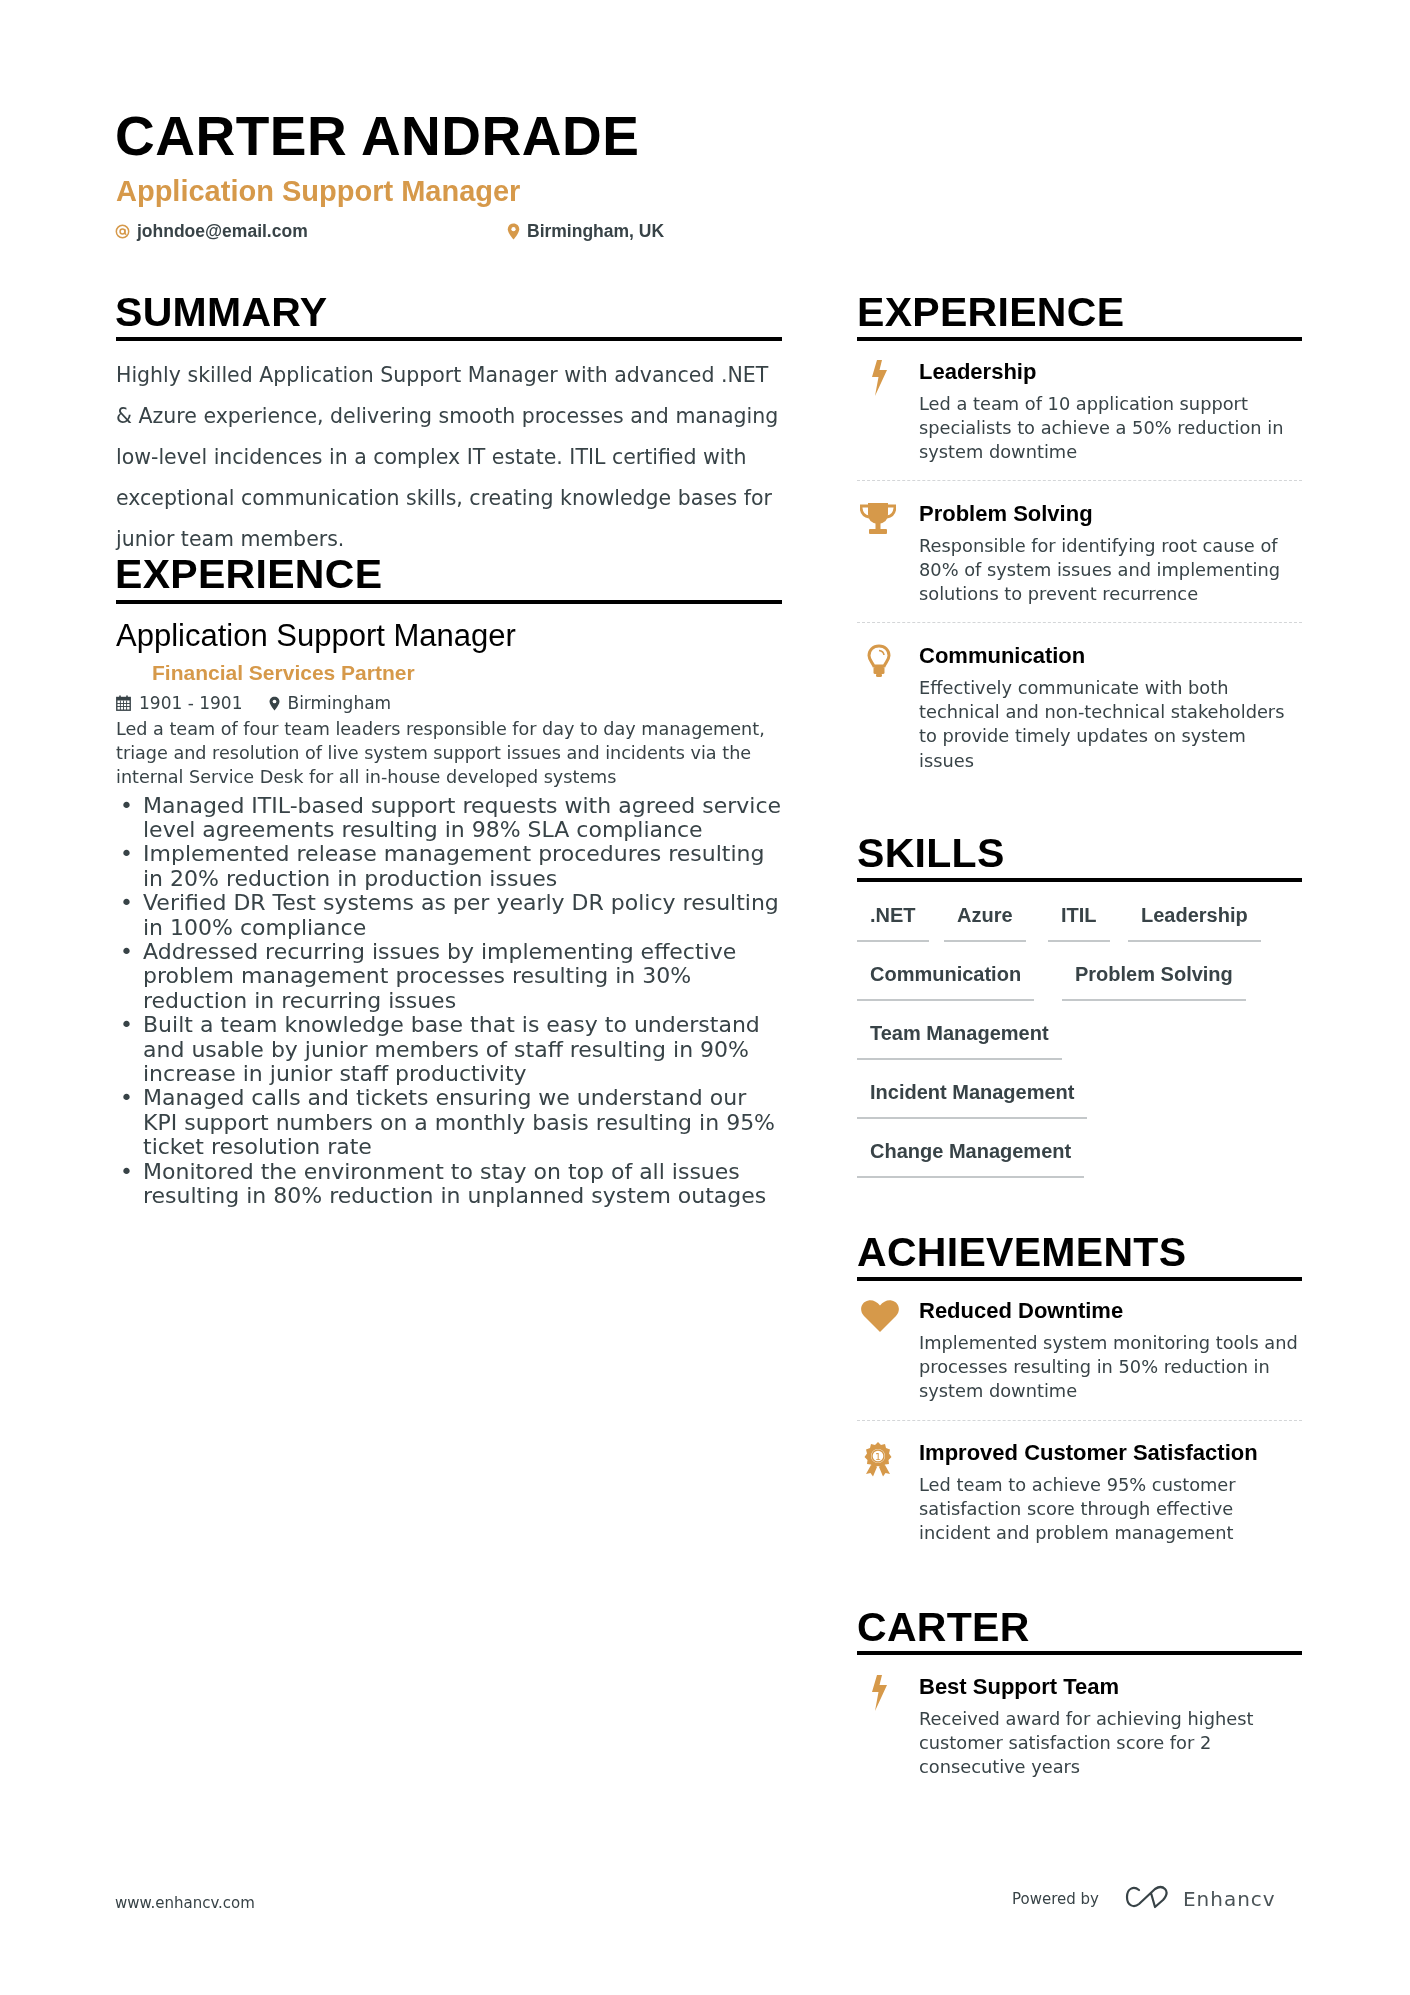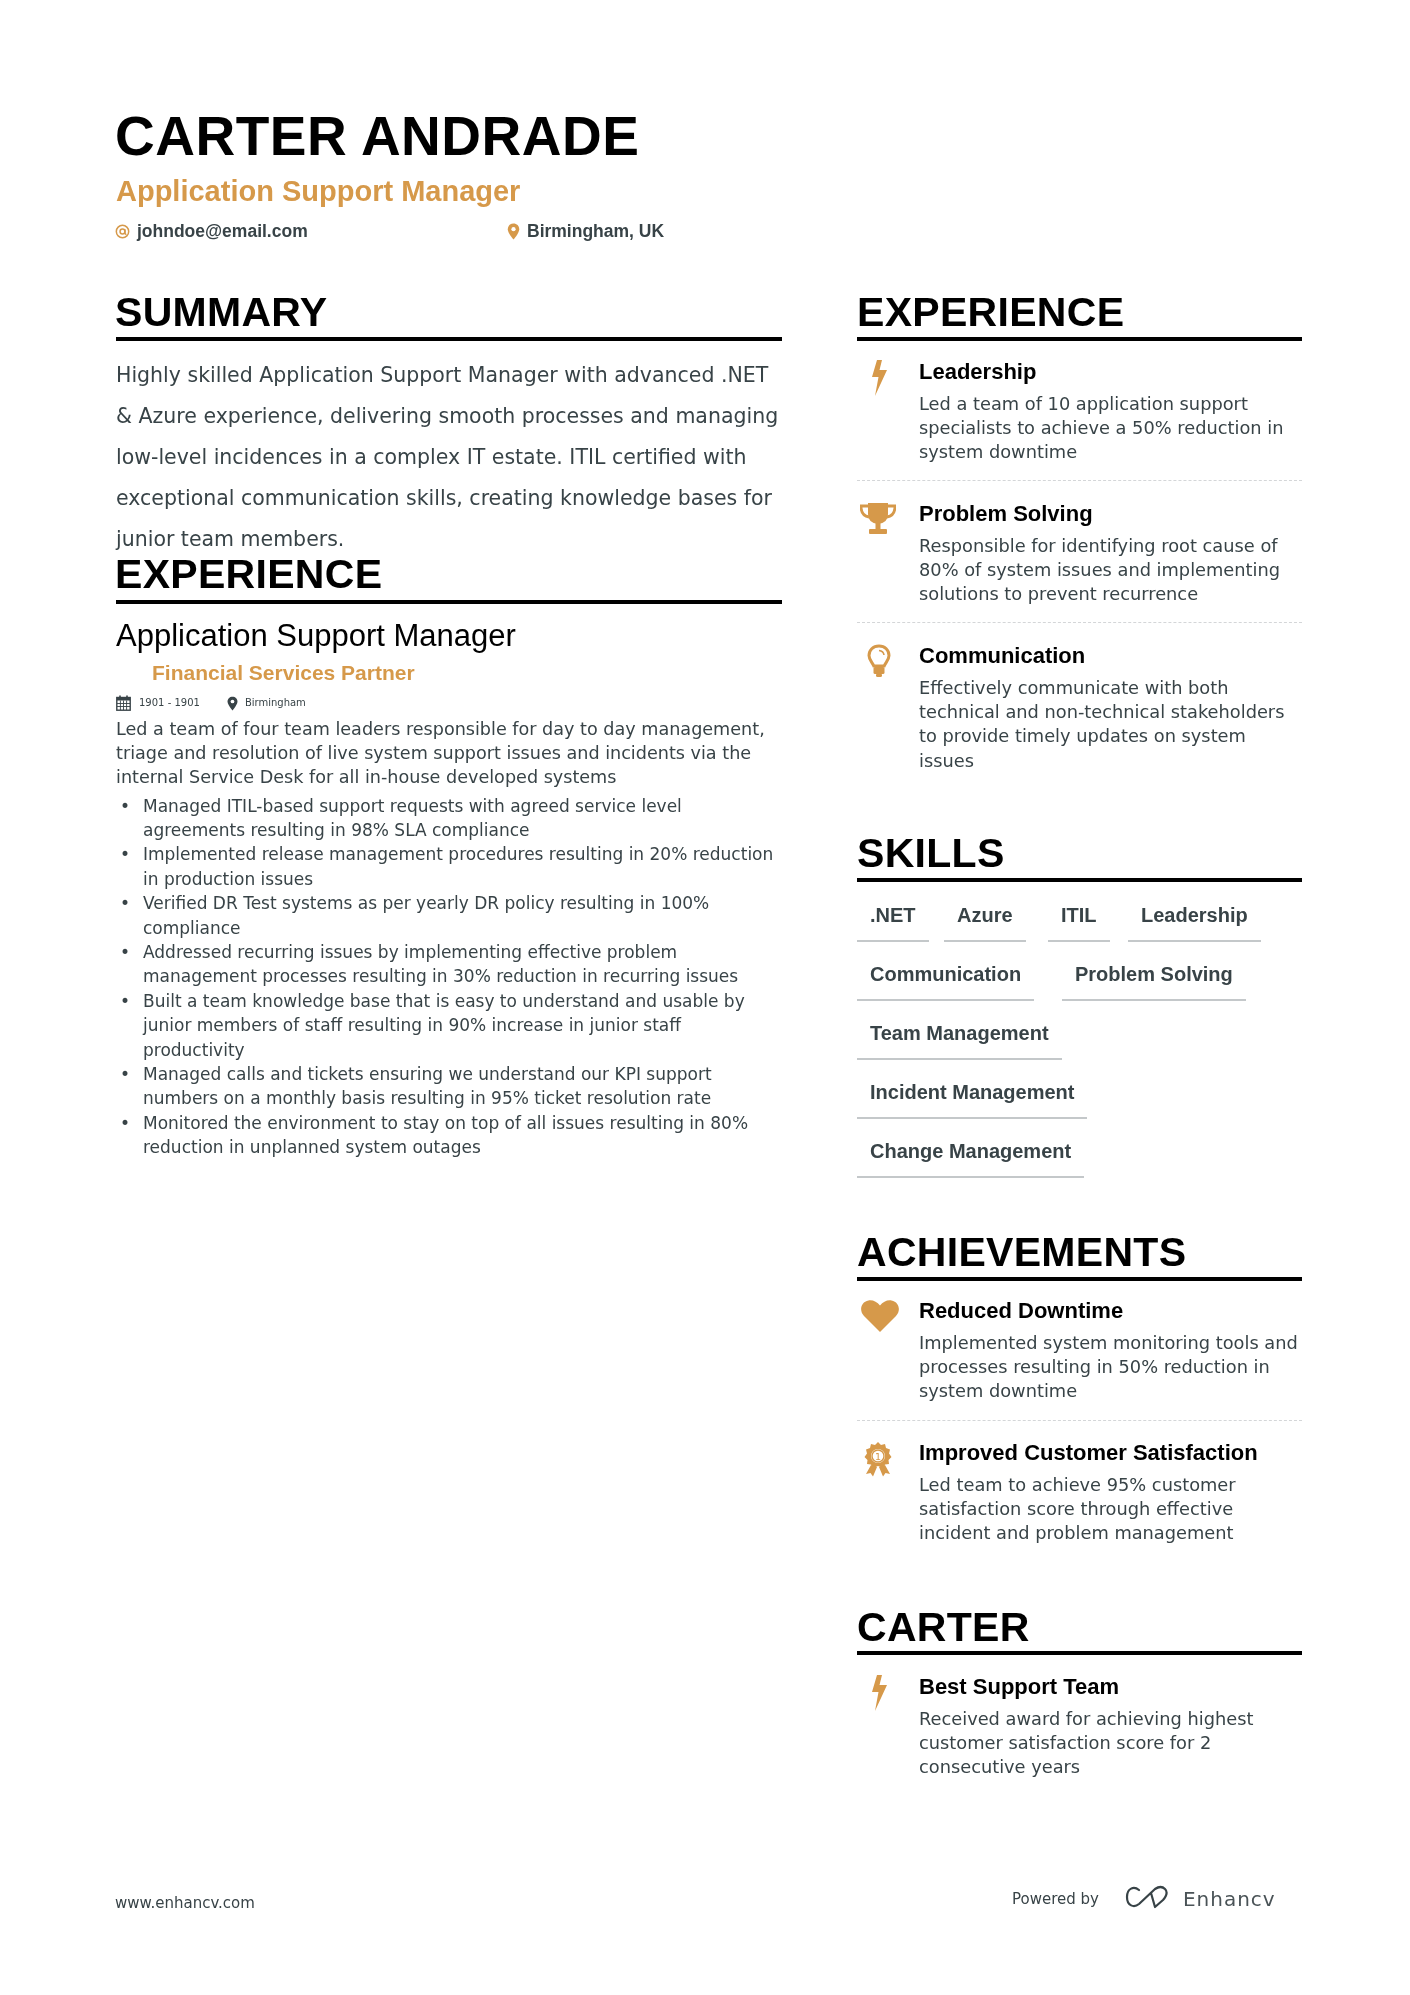--- a/index.html
+++ b/index.html
@@ -12,25 +12,25 @@
   .contact { top: 220px; height: 22px; display: flex; align-items: center; font-family: "Liberation Sans", sans-serif; font-weight: 700; font-size: 17.5px; color: #384347; white-space: nowrap; }
   .contact .ic { color: #d6994a; margin-right: 7px; display: inline-flex; align-items: center; }
 
   .sec-head { font-family: "Liberation Sans", sans-serif; font-weight: 700; font-size: 41px; letter-spacing: 0.3px; color: #000; line-height: 46px; white-space: nowrap; }
   .rule { height: 4px; background: #000; }
 
   .body-text { font-size: 20.5px; line-height: 41px; color: #384347; }
 
   .job-title { font-family: "Liberation Sans", sans-serif; font-weight: 400; font-size: 31px; color: #000; line-height: 38px; white-space: nowrap; }
   .company { font-family: "Liberation Sans", sans-serif; font-weight: 700; font-size: 21px; color: #d6994a; line-height: 26px; white-space: nowrap; margin-left: 36px; }
-  .meta { display: flex; align-items: center; font-size: 10px; color: #384347; line-height: 22px; white-space: nowrap; }
+  .meta { display: flex; align-items: center; font-size: 17px; color: #384347; line-height: 22px; white-space: nowrap; }
   .meta .mi { display: inline-flex; align-items: center; margin-right: 8px; }
   .desc { font-size: 17.6px; line-height: 24.2px; color: #384347; }
   ul.bullets { list-style: none; }
-  ul.bullets li { position: relative; padding-left: 27px; font-size: 17px; line-height: 24.4px; color: #384347; }
+  ul.bullets li { position: relative; padding-left: 27px; font-size: 22px; line-height: 24.4px; color: #384347; }
   ul.bullets li::before { content: "\2022"; position: absolute; left: 4px; top: 0; color: #384347; }
 
   .item { position: absolute; left: 857px; width: 445px; }
   .item .icon { position: absolute; left: 8px; top: 2px; width: 28px; height: 36px; display: flex; align-items: flex-start; justify-content: center; }
   .item .ttl { margin-left: 62px; font-family: "Liberation Sans", sans-serif; font-weight: 700; font-size: 22px; color: #000; line-height: 28px; white-space: nowrap; }
   .item .txt { margin-left: 62px; margin-top: 6px; font-size: 17.8px; line-height: 24.2px; color: #384347; }
   .dash { position: absolute; left: 857px; width: 445px; border-top: 1.5px dashed #d4d6d8; }
   .chip { position: absolute; height: 42px; padding: 0 13px; font-family: "Liberation Sans", sans-serif; font-weight: 700; font-size: 20px; color: #384347; line-height: 30px; border-bottom: 2px solid #c4c8ca; white-space: nowrap; }
 
   .footer-left { left: 115px; top: 1893px; font-size: 15px; color: #384347; line-height: 20px; }

